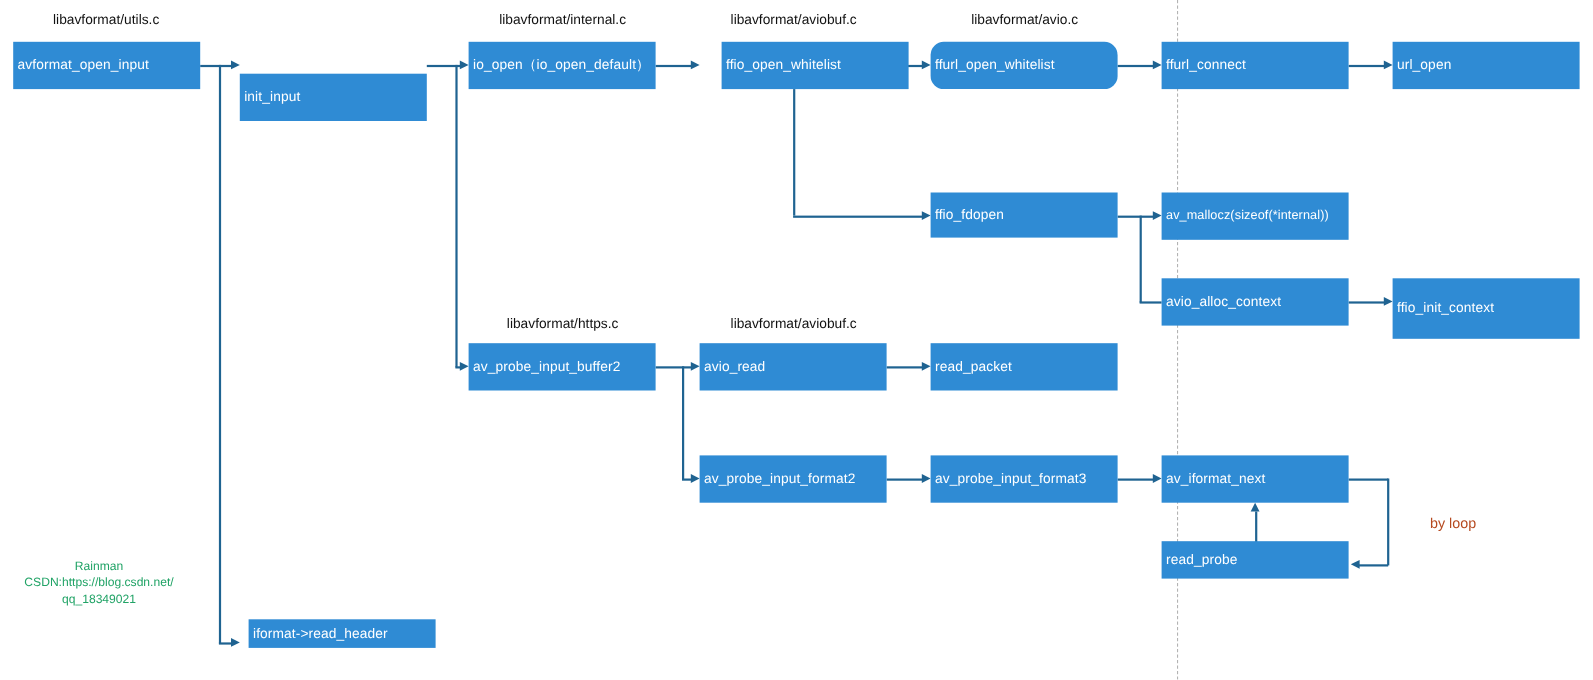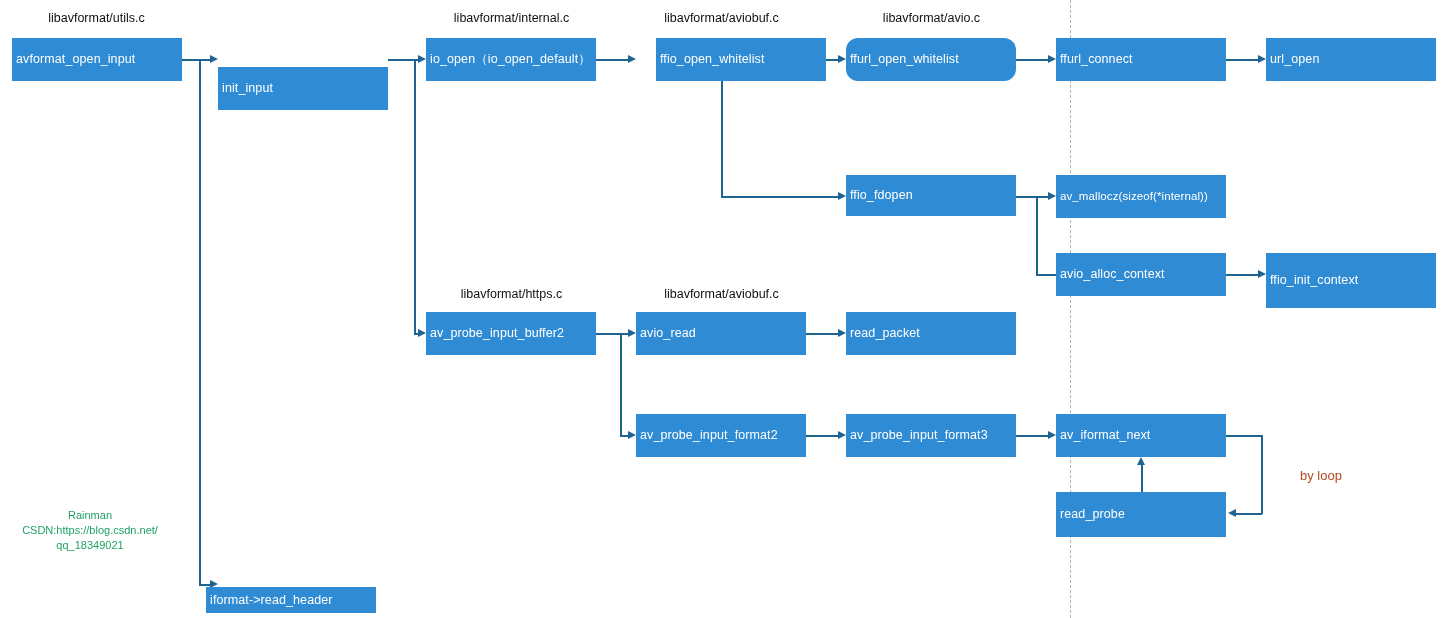--- a/index.html
+++ b/index.html
@@ -227,25 +227,25 @@
   </div>
 
   <div class="node" style="left:846px; top:414px; width:170px; height:43px;">
     <span>av_probe_input_format3</span>
   </div>
 
   <div class="node" style="left:1056px; top:414px; width:170px; height:43px;">
     <span>av_iformat_next</span>
   </div>
 
-  <div class="node" style="left:1056px; top:492px; width:170px; height:45px;">
+  <div class="node" style="left:1056px; top:492px; width:170px; height:34px;">
     <span>read_probe</span>
   </div>
 
-  <div class="node" style="left:206px; top:563px; width:170px; height:26px;margin-top:24px;">
+  <div class="node" style="left:226px; top:563px; width:170px; height:26px;">
     <span>iformat-&gt;read_header</span>
   </div>
 
   <div class="looplabel" style="left:1300px; top:468px;">by loop</div>
 
   <div class="watermark" style="left:0px; top:480px; width:180px;margin-top:28px;">
     <div>Rainman</div>
     <div>CSDN:https://blog.csdn.net/</div>
     <div>qq_18349021</div>
   </div>

